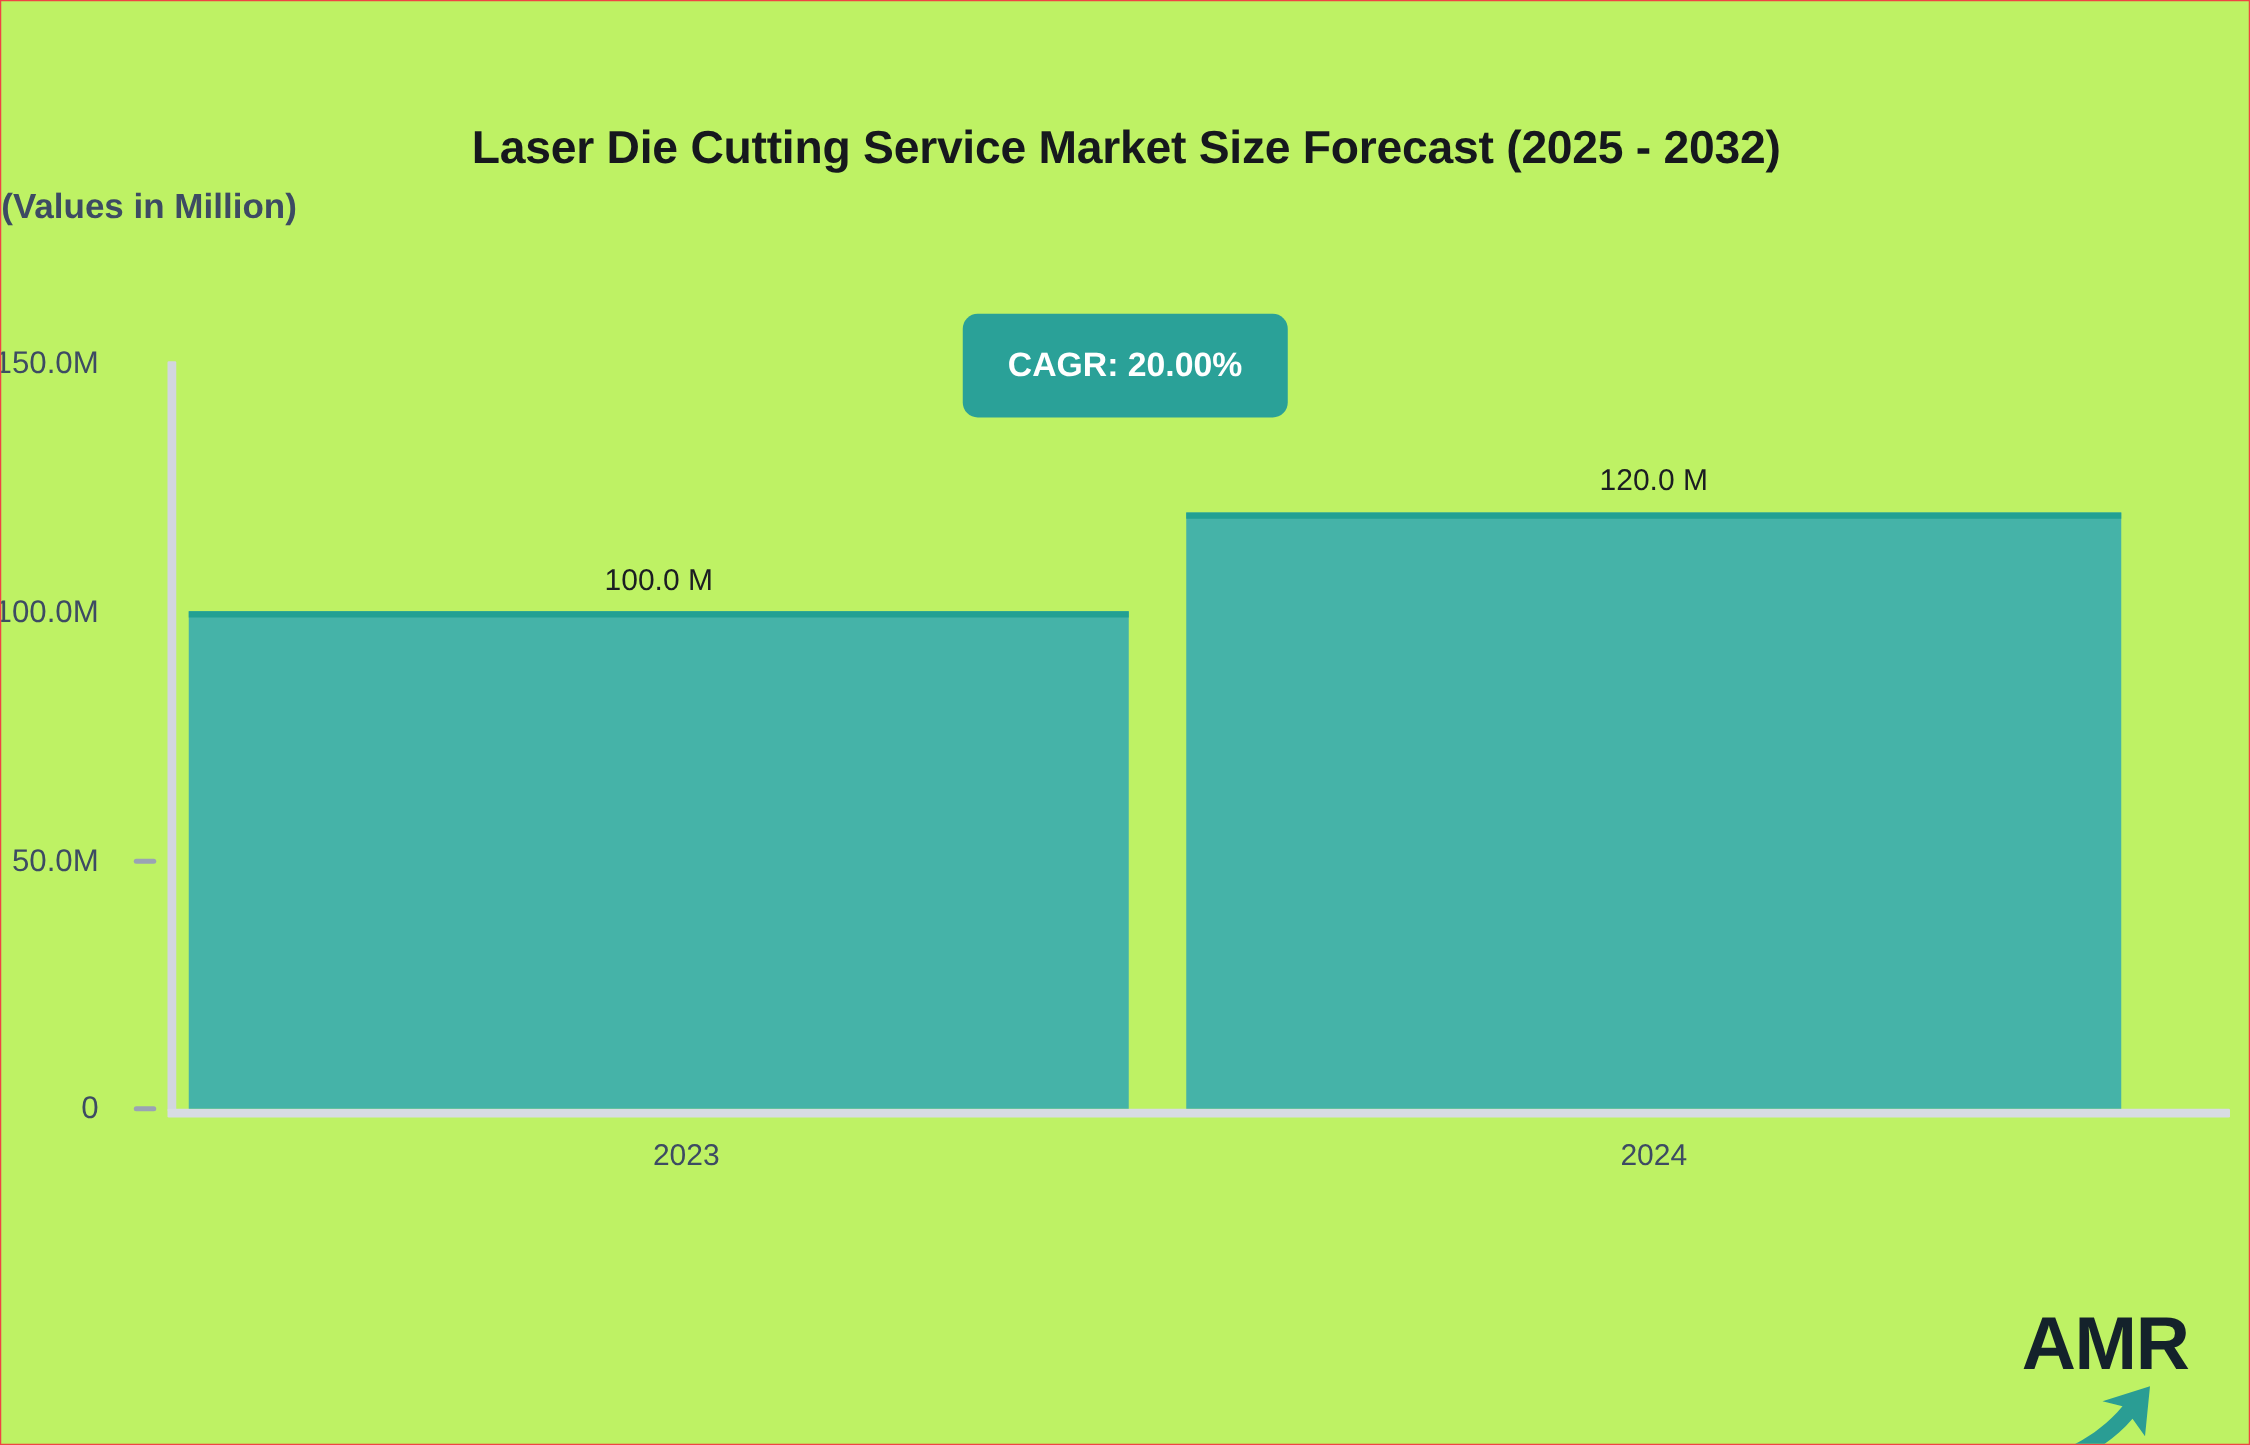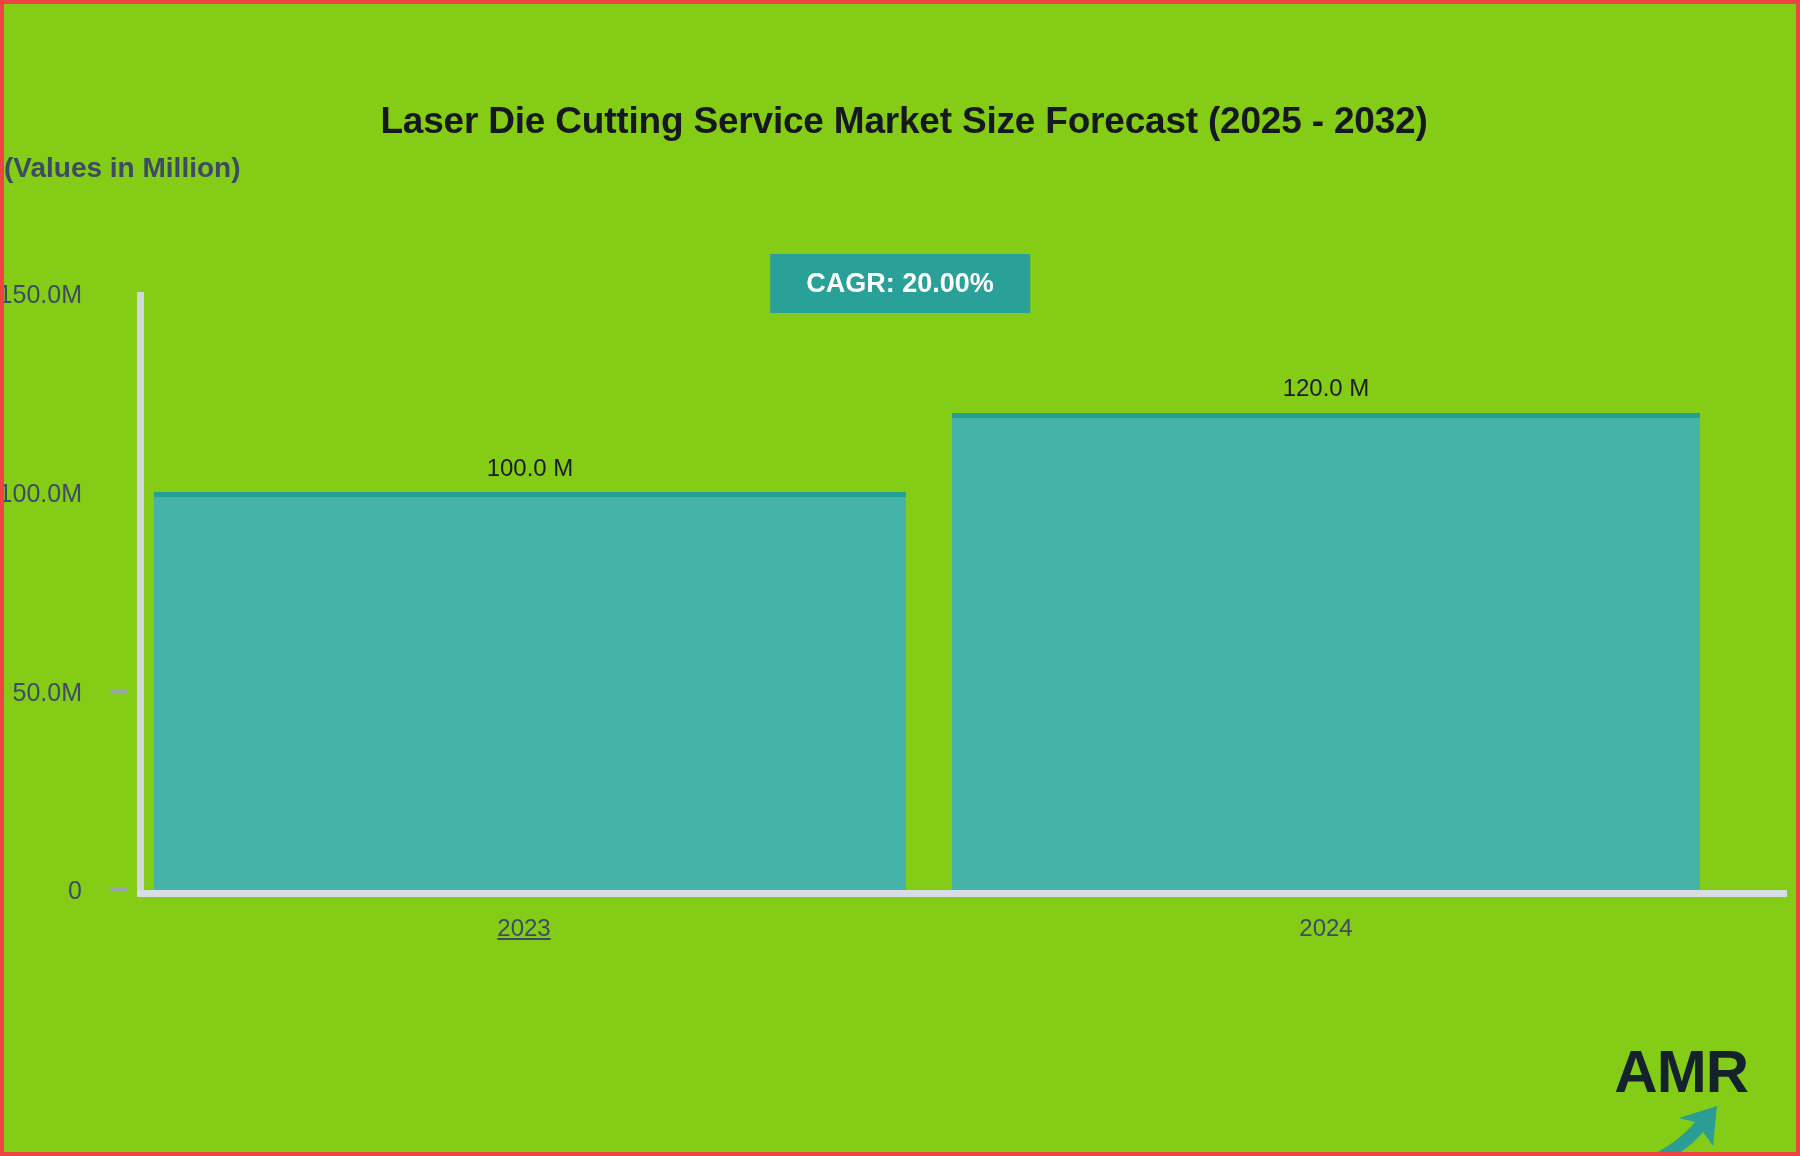--- a/index.html
+++ b/index.html
@@ -8,22 +8,22 @@
     width: 1800px;
     height: 1156px;
     background: #ffffff;
     font-family: "Liberation Sans", sans-serif;
   }
 
   #canvas {
     position: relative;
     width: 1800px;
     height: 1156px;
-    background: #84cc16;
-    border: 4px solid #ef4444;
+    background: #bef264;
+    border: 1px solid #ef4444;
     overflow: hidden;
   }
 
   
   #chart-title {
     position: absolute;
     top: 96px;
     left: 0;
     width: 1800px;
     text-align: center;
@@ -49,22 +49,22 @@
   
   #cagr-badge {
     position: absolute;
     top: 250px;
     left: 50%;
     transform: translateX(-50%);
     background: #2aa198;
     color: #ffffff;
     font-size: 27px;
     font-weight: bold;
-    padding: 16px 36px;
-    border-radius: 0;
+    padding: 28px 36px;
+    border-radius: 12px;
     white-space: nowrap;
     line-height: 1;
   }
 
   
   #plot {
     position: absolute;
     left: 0;
     top: 0;
     width: 1800px;
@@ -181,21 +181,21 @@
 
     <div class="y-tick-mark" style="left:106px; top:688px;"></div>
     <div class="y-tick-mark" style="left:106px; top:886px;"></div>
 
     <div class="bar" style="left:150px; width:752px; top:488px; height:398px;"></div>
     <div class="bar" style="left:948px; width:748px; top:409px; height:477px;"></div>
 
     <div class="bar-value-label" style="left:526px; top:450px;">100.0 M</div>
     <div class="bar-value-label" style="left:1322px; top:370px;">120.0 M</div>
 
-    <div class="x-tick-label" style="left:520px; top:910px;text-decoration:underline;">2023</div>
+    <div class="x-tick-label" style="left:548px; top:910px;">2023</div>
     <div class="x-tick-label" style="left:1322px; top:910px;text-align:right;">2024</div>
   </div>
 
   <div id="amr-logo">
     <span id="amr-logo-text">AMR</span>
     <span id="amr-logo-arrow">
       <svg width="110" height="70" viewBox="0 0 110 70" xmlns="http://www.w3.org/2000/svg">
         <path d="M4 62 C 30 58, 58 44, 78 20 L 62 16 L 100 4 L 96 44 L 86 30 C 64 56, 34 68, 6 68 Z" fill="#2a9d94"></path>
       </svg>
     </span>

